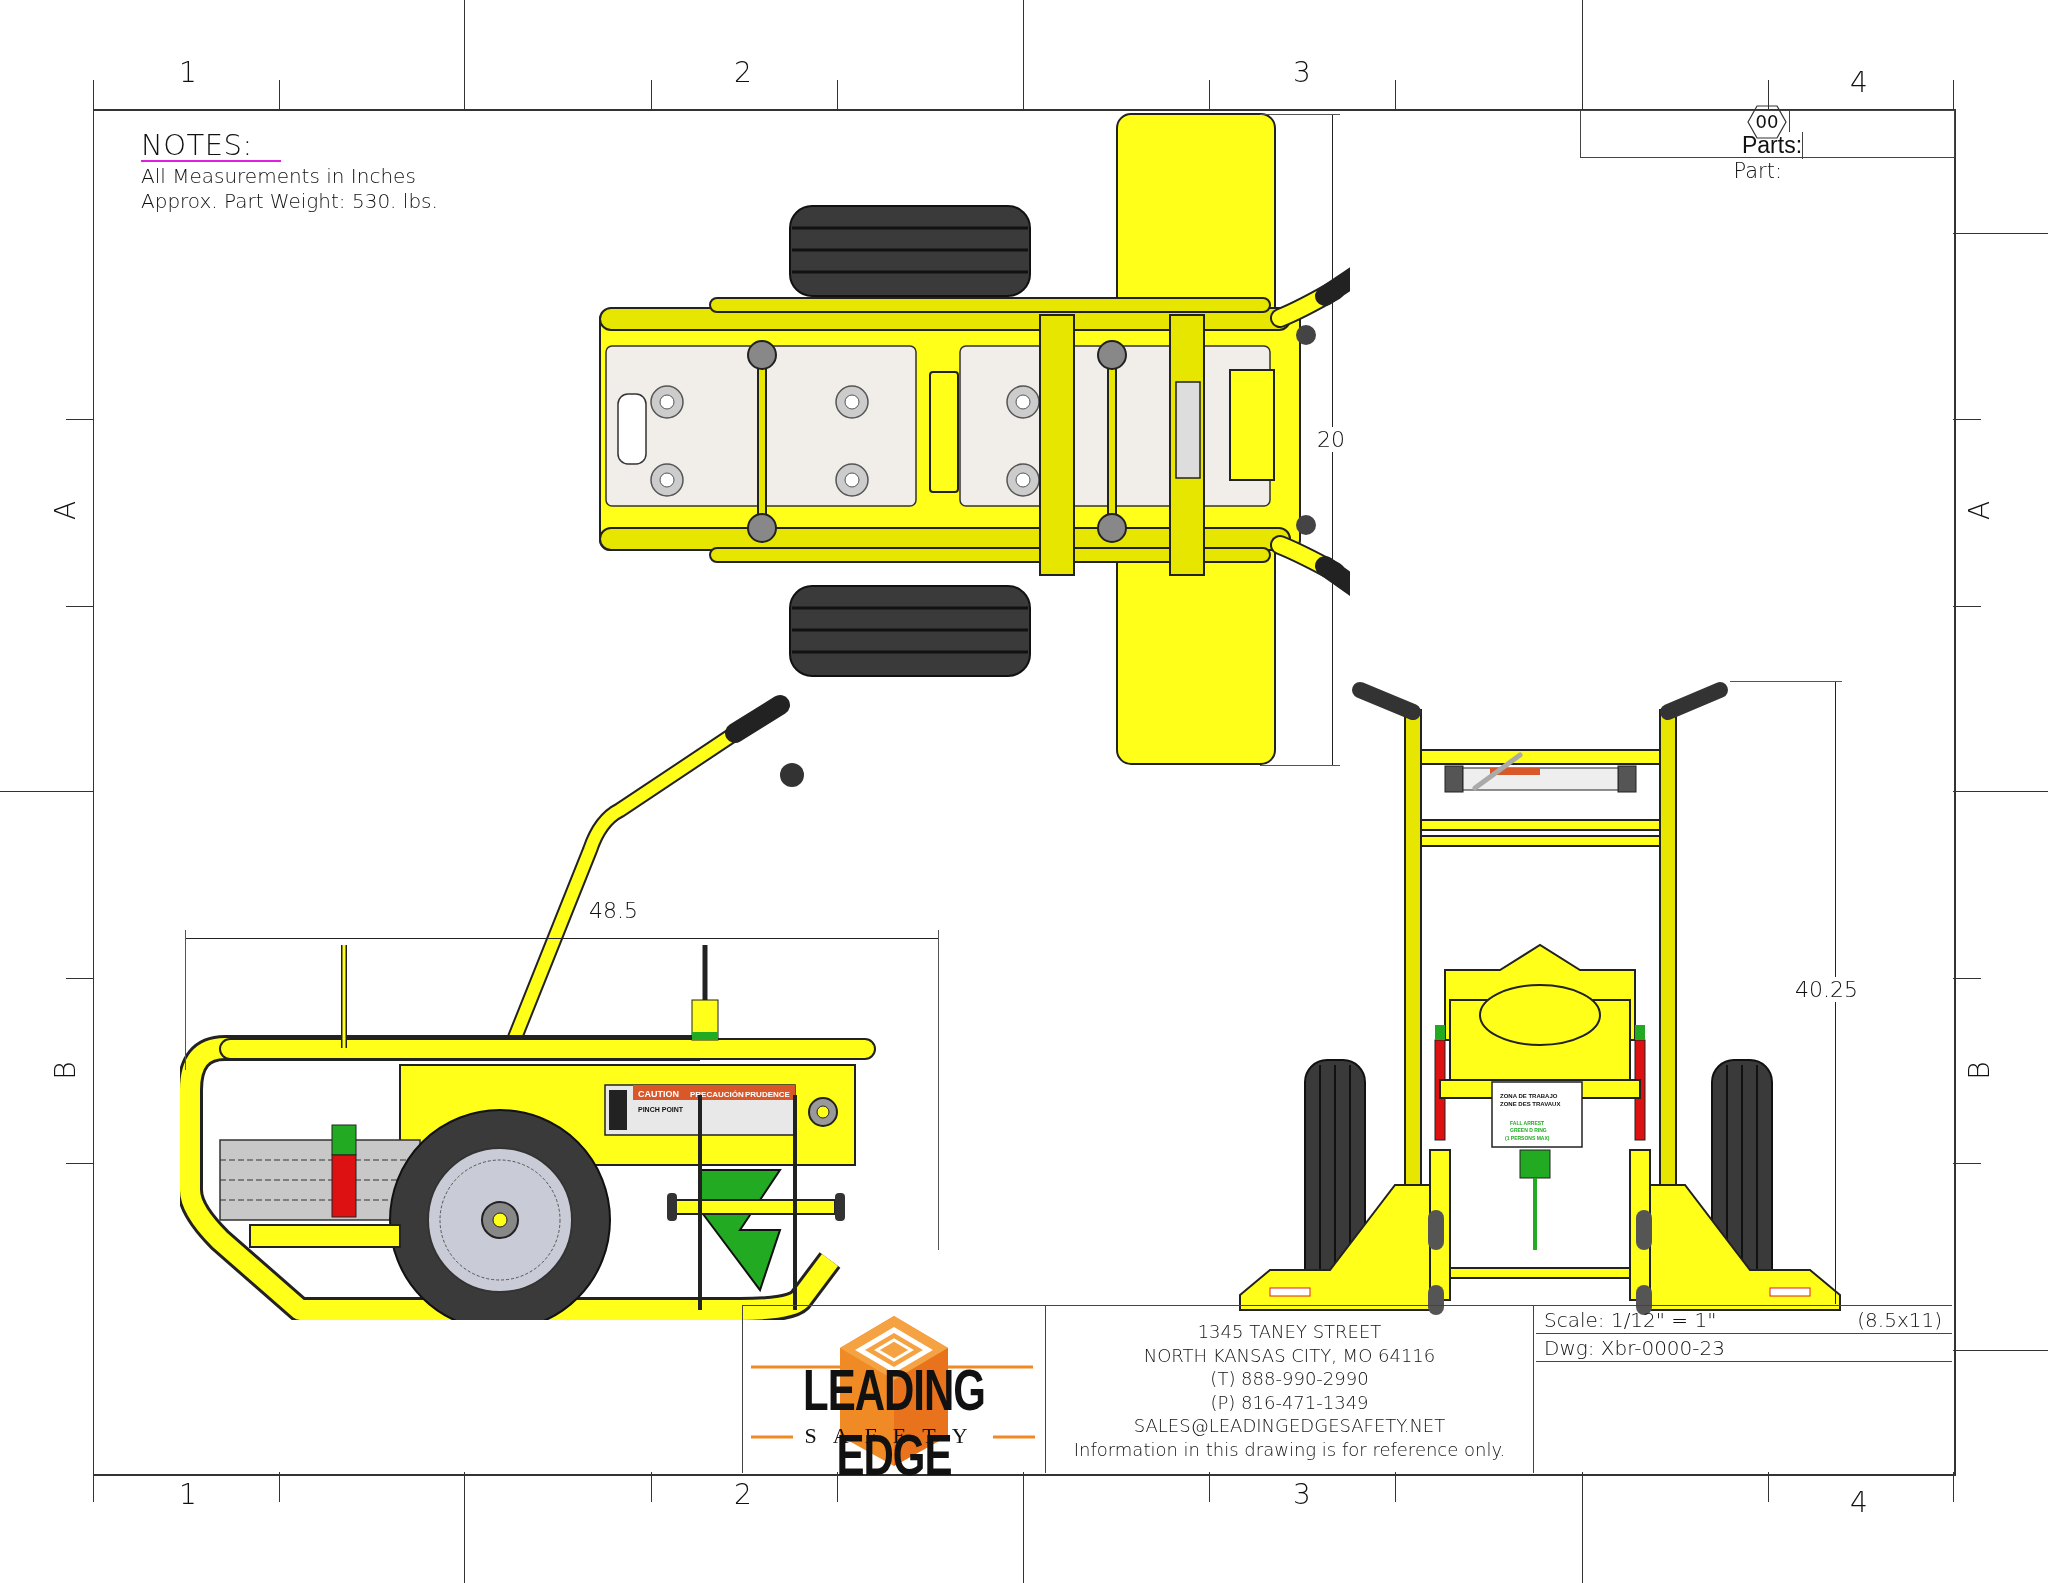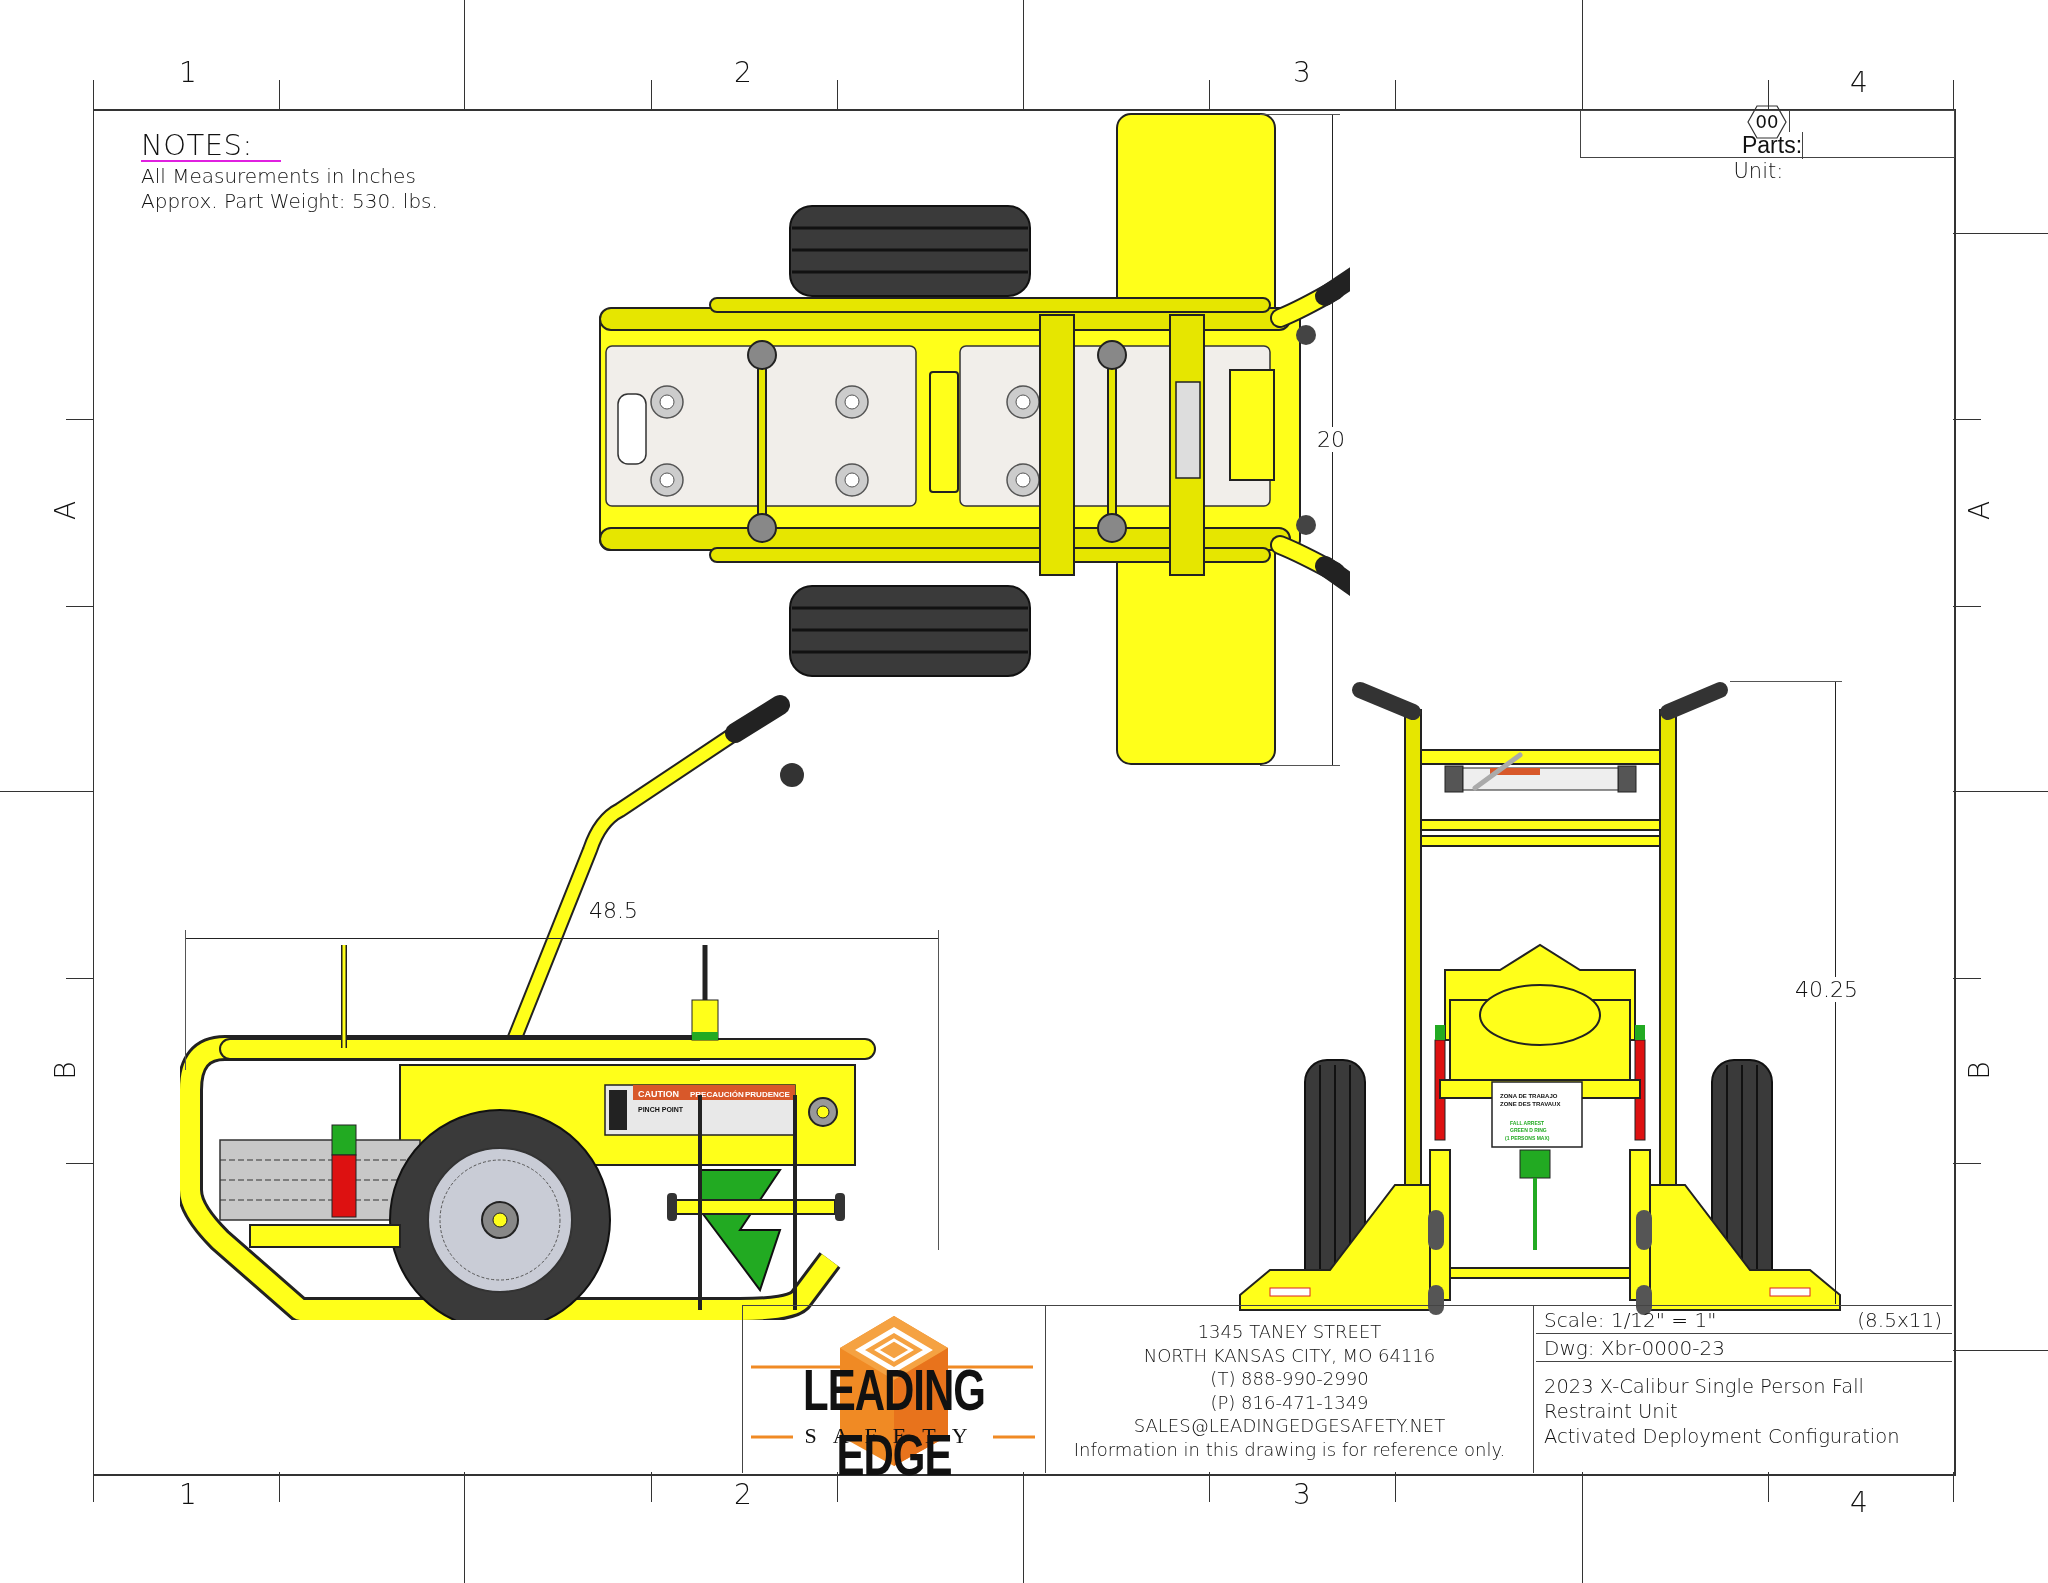--- a/index.html
+++ b/index.html
@@ -89,21 +89,21 @@
 <div class="notes-line" style="top:189px;">Approx. Part Weight: 530. lbs.</div>
 
 <div class="parts-box">
   <div class="balloon">
     <svg width="40" height="36" viewBox="0 0 40 36" style="position:absolute;">
       <polygon points="10,2 30,2 39,18 30,34 10,34 1,18" fill="none" stroke="#333" stroke-width="1.2"></polygon>
     </svg>
     <span style="position:relative;">00</span>
   </div>
   <div class="parts-label">Parts:</div>
-  <div class="qnty-label">Unit:</div>
+  <div class="qnty-label">Part:</div>
 </div>
 
 <svg class="abs" style="left:590px;top:110px;" width="760" height="660" viewBox="0 0 760 660">
 
   <rect class="yel" x="527" y="4" width="158" height="650" rx="14"></rect>
 
   <rect class="tire" x="200" y="96" width="240" height="90" rx="22"></rect>
   <line x1="202" y1="118" x2="438" y2="118" stroke="#111" stroke-width="3"></line>
   <line x1="202" y1="140" x2="438" y2="140" stroke="#111" stroke-width="3"></line>
   <line x1="202" y1="162" x2="438" y2="162" stroke="#111" stroke-width="3"></line>
@@ -325,19 +325,14 @@
     <div style="white-space:nowrap;margin-left:-6px;margin-right:-6px;">Information in this drawing is for reference only.</div>
   </div>
   <div class="tb-right">
     <div class="tb-row" style="height:28px;justify-content:space-between;padding-right:10px;">
       <span>Scale: 1/12" = 1"</span>
       <span>(8.5x11)</span>
     </div>
     <div class="tb-row" style="height:28px;">
       <span>Dwg: Xbr-0000-23</span>
     </div>
-    <div class="tb-desc">
-      <div>2023 X-Calibur Single Person Fall</div>
-      <div>Restraint Unit</div>
-      <div>Activated Deployment Configuration</div>
-    </div>
   </div>
 </div>
 
 </body></html>

